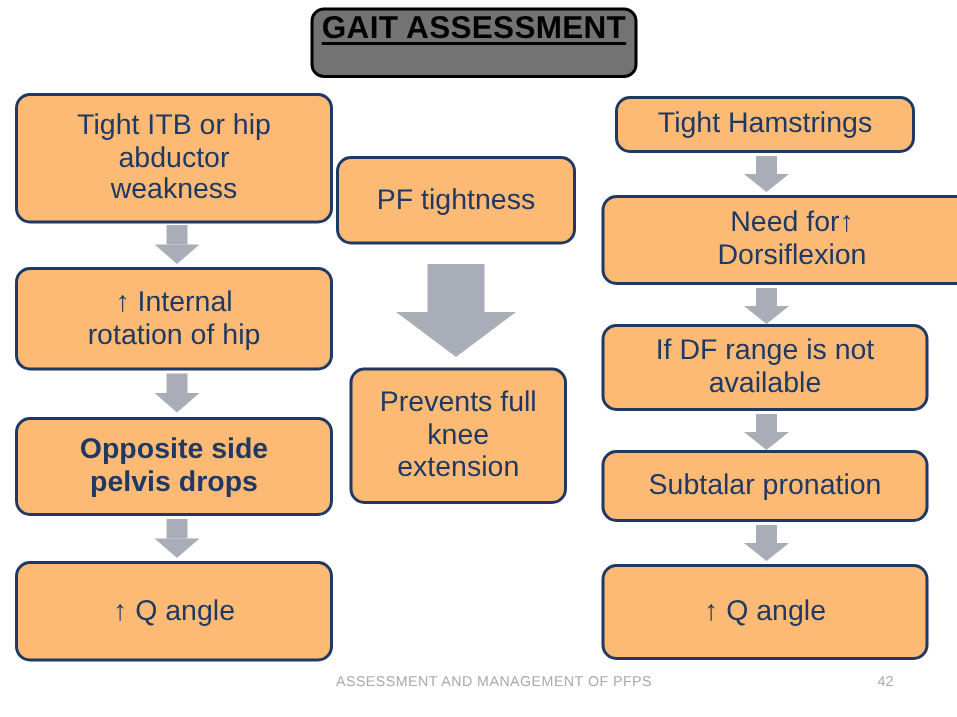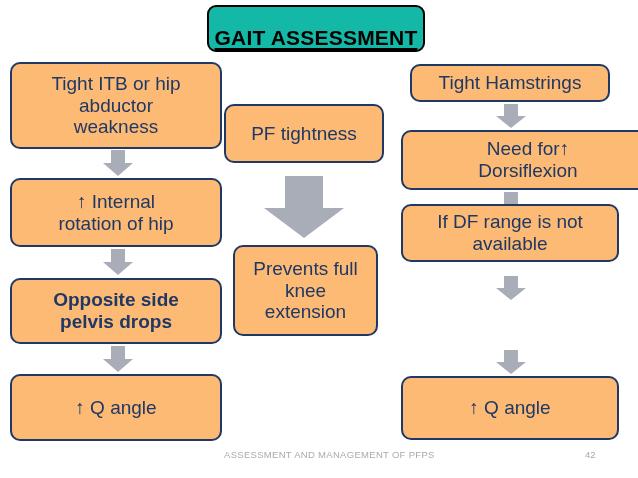--- a/index.html
+++ b/index.html
@@ -20,24 +20,24 @@
 
   
   .title-box {
     position: absolute;
     left: 207px;
     top: 5px;
     width: 218px;
     height: 47px;
     border: 2px solid #000000;
     border-radius: 9px;
-    background: #14b8a6;
+    background: #737373;
     box-sizing: border-box;
     display: flex;
-    align-items: flex-end;
+    align-items: flex-start;
     justify-content: center;
   }
   .title-text {
     font-size: 21px;
     font-weight: bold;
     color: #000000;
     text-decoration: underline;
     text-underline-offset: 3px;
     letter-spacing: 0.2px;
     white-space: nowrap;
@@ -183,30 +183,33 @@
   <div class="node" style="left:401px; top:130px; width:254px; height:60px;">
     <span class="label">Need for↑
 Dorsiflexion</span>
   </div>
 
   <div class="arrow" style="left:496px; top:192px; width:30px; height:24px;">
     <div class="shaft" style="width:14px; height:12px;"></div>
     <div class="head" style="border-left-width:15px; border-right-width:15px; border-top-width:12px;"></div>
   </div>
 
-  <div class="node" style="left:401px; top:204px; width:218px; height:58px;">
+  <div class="node" style="left:401px; top:216px; width:218px; height:58px;">
     <span class="label">If DF range is not
 available</span>
   </div>
 
   <div class="arrow" style="left:496px; top:276px; width:30px; height:24px;">
     <div class="shaft" style="width:14px; height:12px;"></div>
     <div class="head" style="border-left-width:15px; border-right-width:15px; border-top-width:12px;"></div>
   </div>
 
+  <div class="node" style="left:401px; top:300px; width:218px; height:48px;">
+    <span class="label">Subtalar pronation</span>
+  </div>
 
   <div class="arrow" style="left:496px; top:350px; width:30px; height:24px;">
     <div class="shaft" style="width:14px; height:12px;"></div>
     <div class="head" style="border-left-width:15px; border-right-width:15px; border-top-width:12px;"></div>
   </div>
 
   <div class="node" style="left:401px; top:376px; width:218px; height:64px;">
     <span class="label">↑ Q angle</span>
   </div>
 

